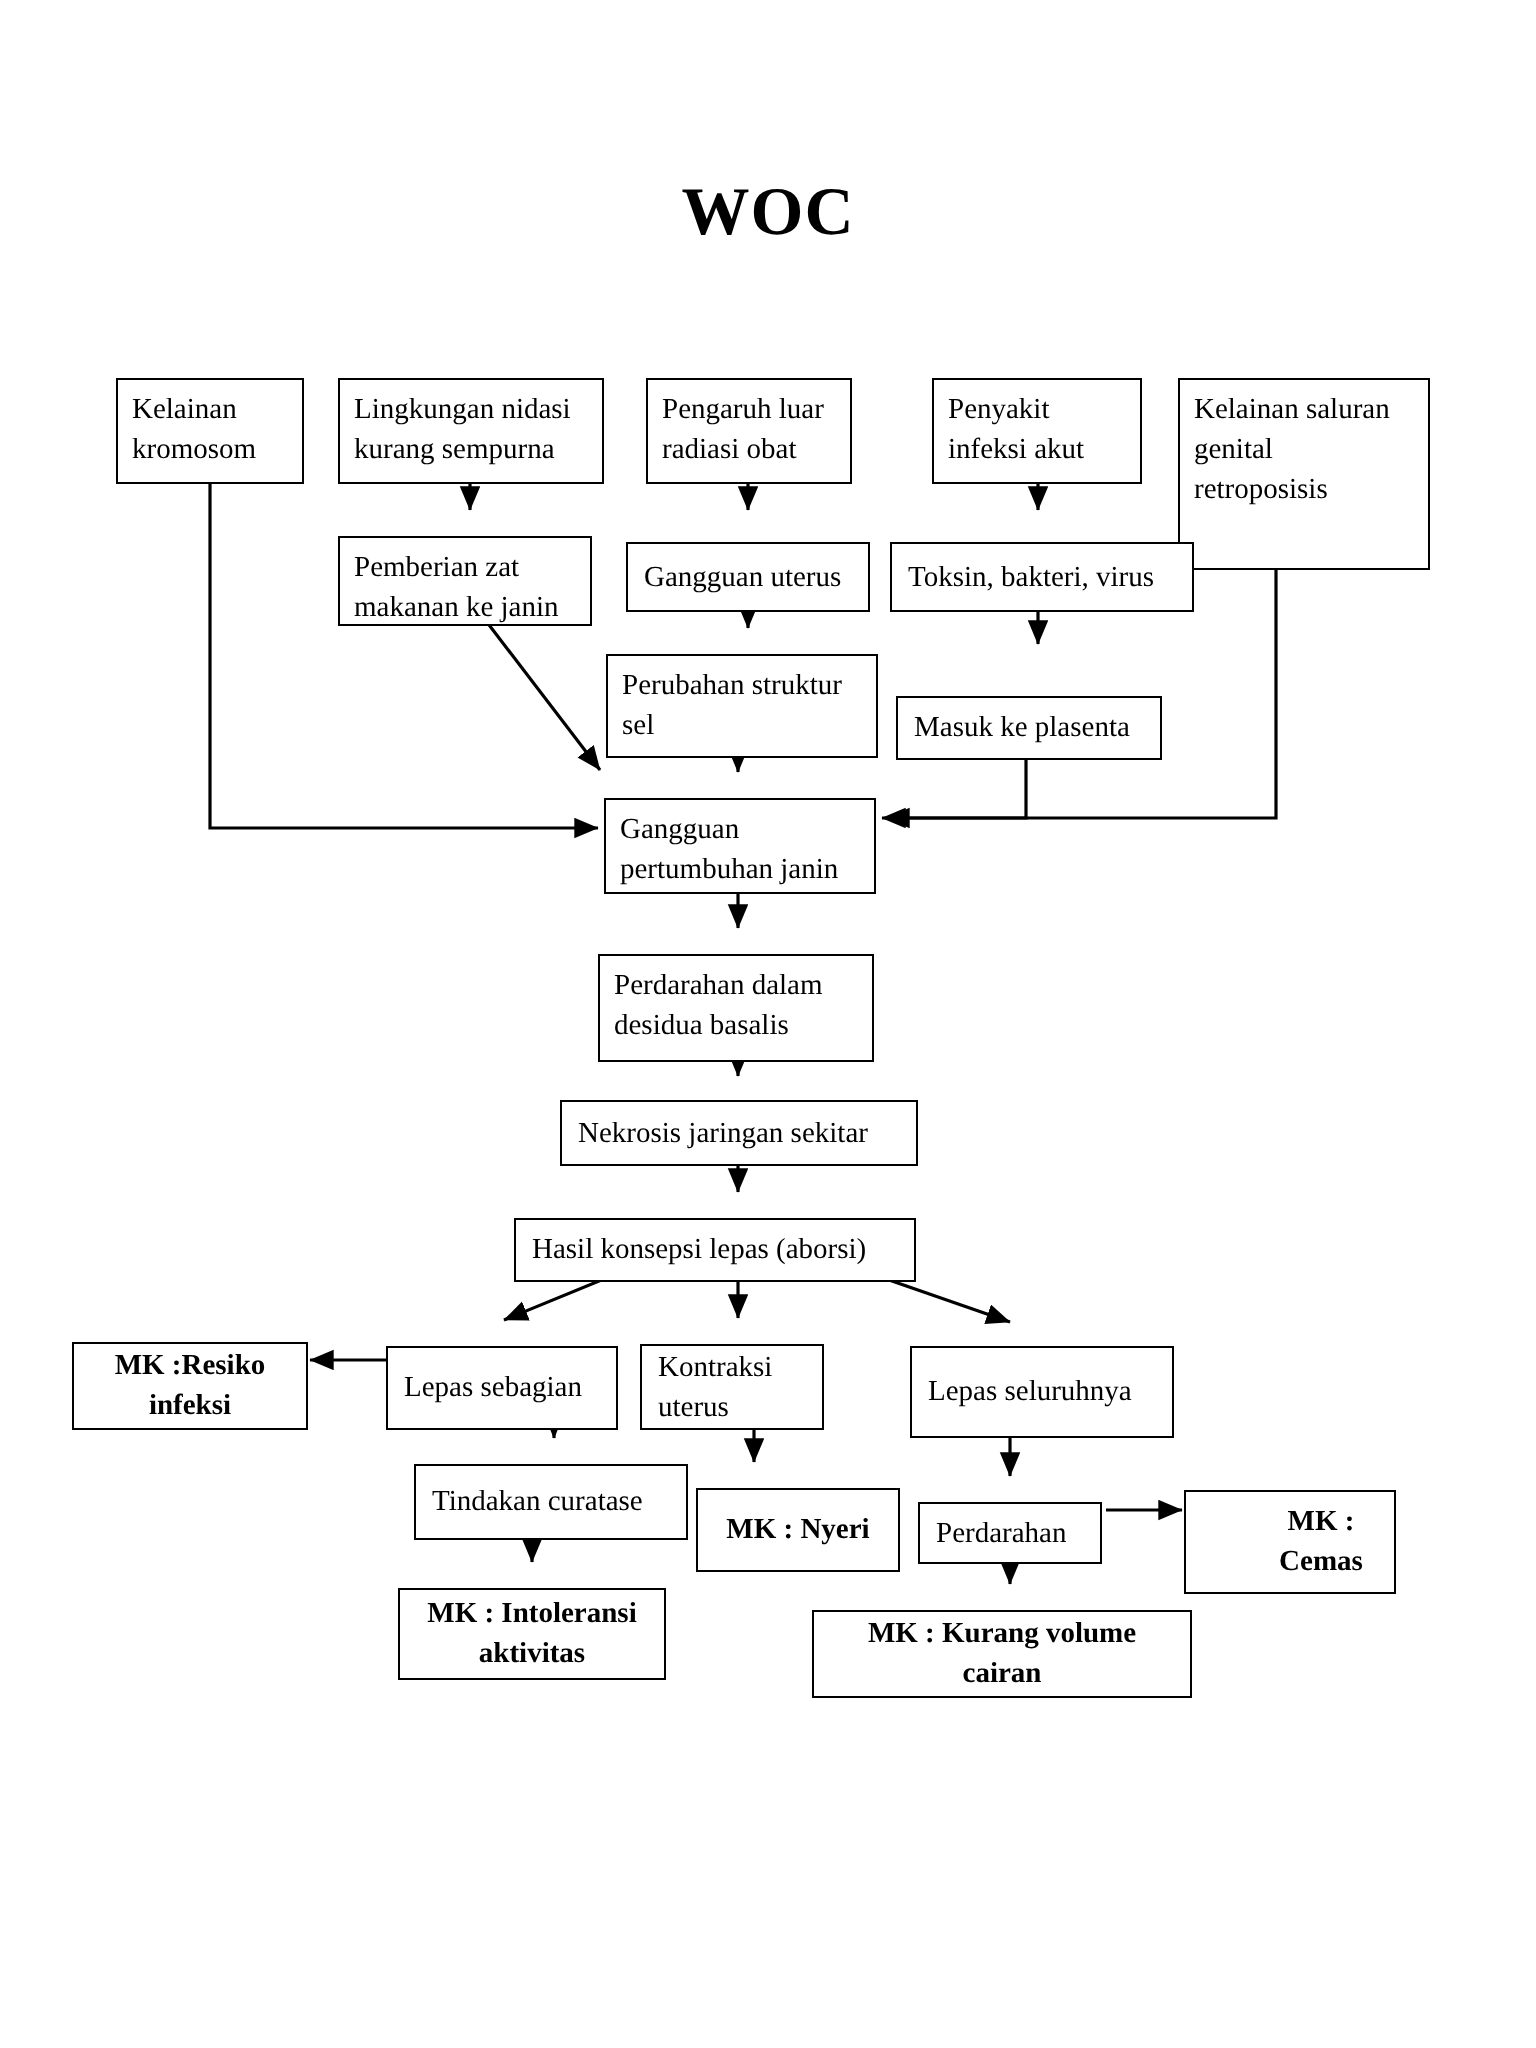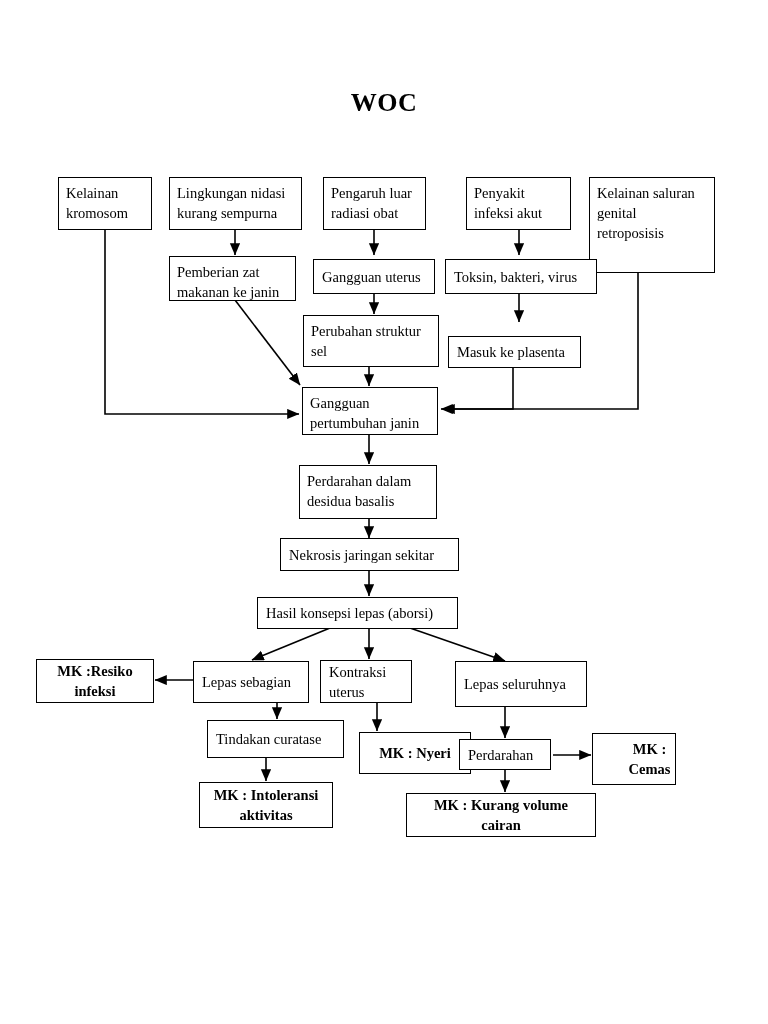--- a/index.html
+++ b/index.html
@@ -17,35 +17,36 @@
     overflow: hidden;
   }
   #title {
     position: absolute;
     left: 0;
     top: 88px;
     width: 768px;
     text-align: center;
     font-family: "Liberation Serif", "DejaVu Serif", serif;
     font-weight: bold;
-    font-size: 26px;
+    font-size: 34px;
     letter-spacing: 0.5px;
     color: #000000;
   }
   .node {
     position: absolute;
     box-sizing: border-box;
     border: 1px solid #000000;
     background: #ffffff;
     color: #000000;
     font-size: 14.5px;
     line-height: 1.38;
     padding: 5px 7px;
     z-index: 3;
     white-space: pre-line;
+    margin-top: 12px;
   }
   .node.center {
     text-align: center;
     display: flex;
     align-items: center;
     justify-content: center;
     padding: 3px 5px;
   }
   .node.bold {
     font-weight: bold;
@@ -167,25 +168,25 @@
   <div class="node mid" style="left:257px; top:597px; width:201px; height:32px;">Hasil konsepsi lepas (aborsi)</div>
 
   <div class="node mid" style="left:193px; top:661px; width:116px; height:42px;">Lepas sebagian</div>
 
   <div class="node mid" style="left:320px; top:660px; width:92px; height:43px;">Kontraksi uterus</div>
 
   <div class="node mid" style="left:455px; top:661px; width:132px; height:46px;">Lepas seluruhnya</div>
 
   <div class="node mid" style="left:207px; top:720px; width:137px; height:38px;">Tindakan curatase</div>
 
-  <div class="node bold center" style="left:359px; top:732px; width:112px; height:42px;">MK : Nyeri</div>
+  <div class="node bold center" style="left:348px; top:732px; width:102px; height:42px;">MK : Nyeri</div>
 
   <div class="node mid" style="left:459px; top:739px; width:92px; height:31px;">Perdarahan</div>
 
-  <div class="node bold center" style="left:592px; top:733px; width:84px; height:52px;padding-left:36px;">MK :
+  <div class="node bold center" style="left:592px; top:733px; width:106px; height:52px;padding-left:36px;">MK :
 Cemas</div>
 
   <div class="node bold center" style="left:199px; top:782px; width:134px; height:46px;">MK : Intoleransi
 aktivitas</div>
 
   <div class="node bold center" style="left:406px; top:793px; width:190px; height:44px;">MK : Kurang volume
 cairan</div>
 
 </div>
 

